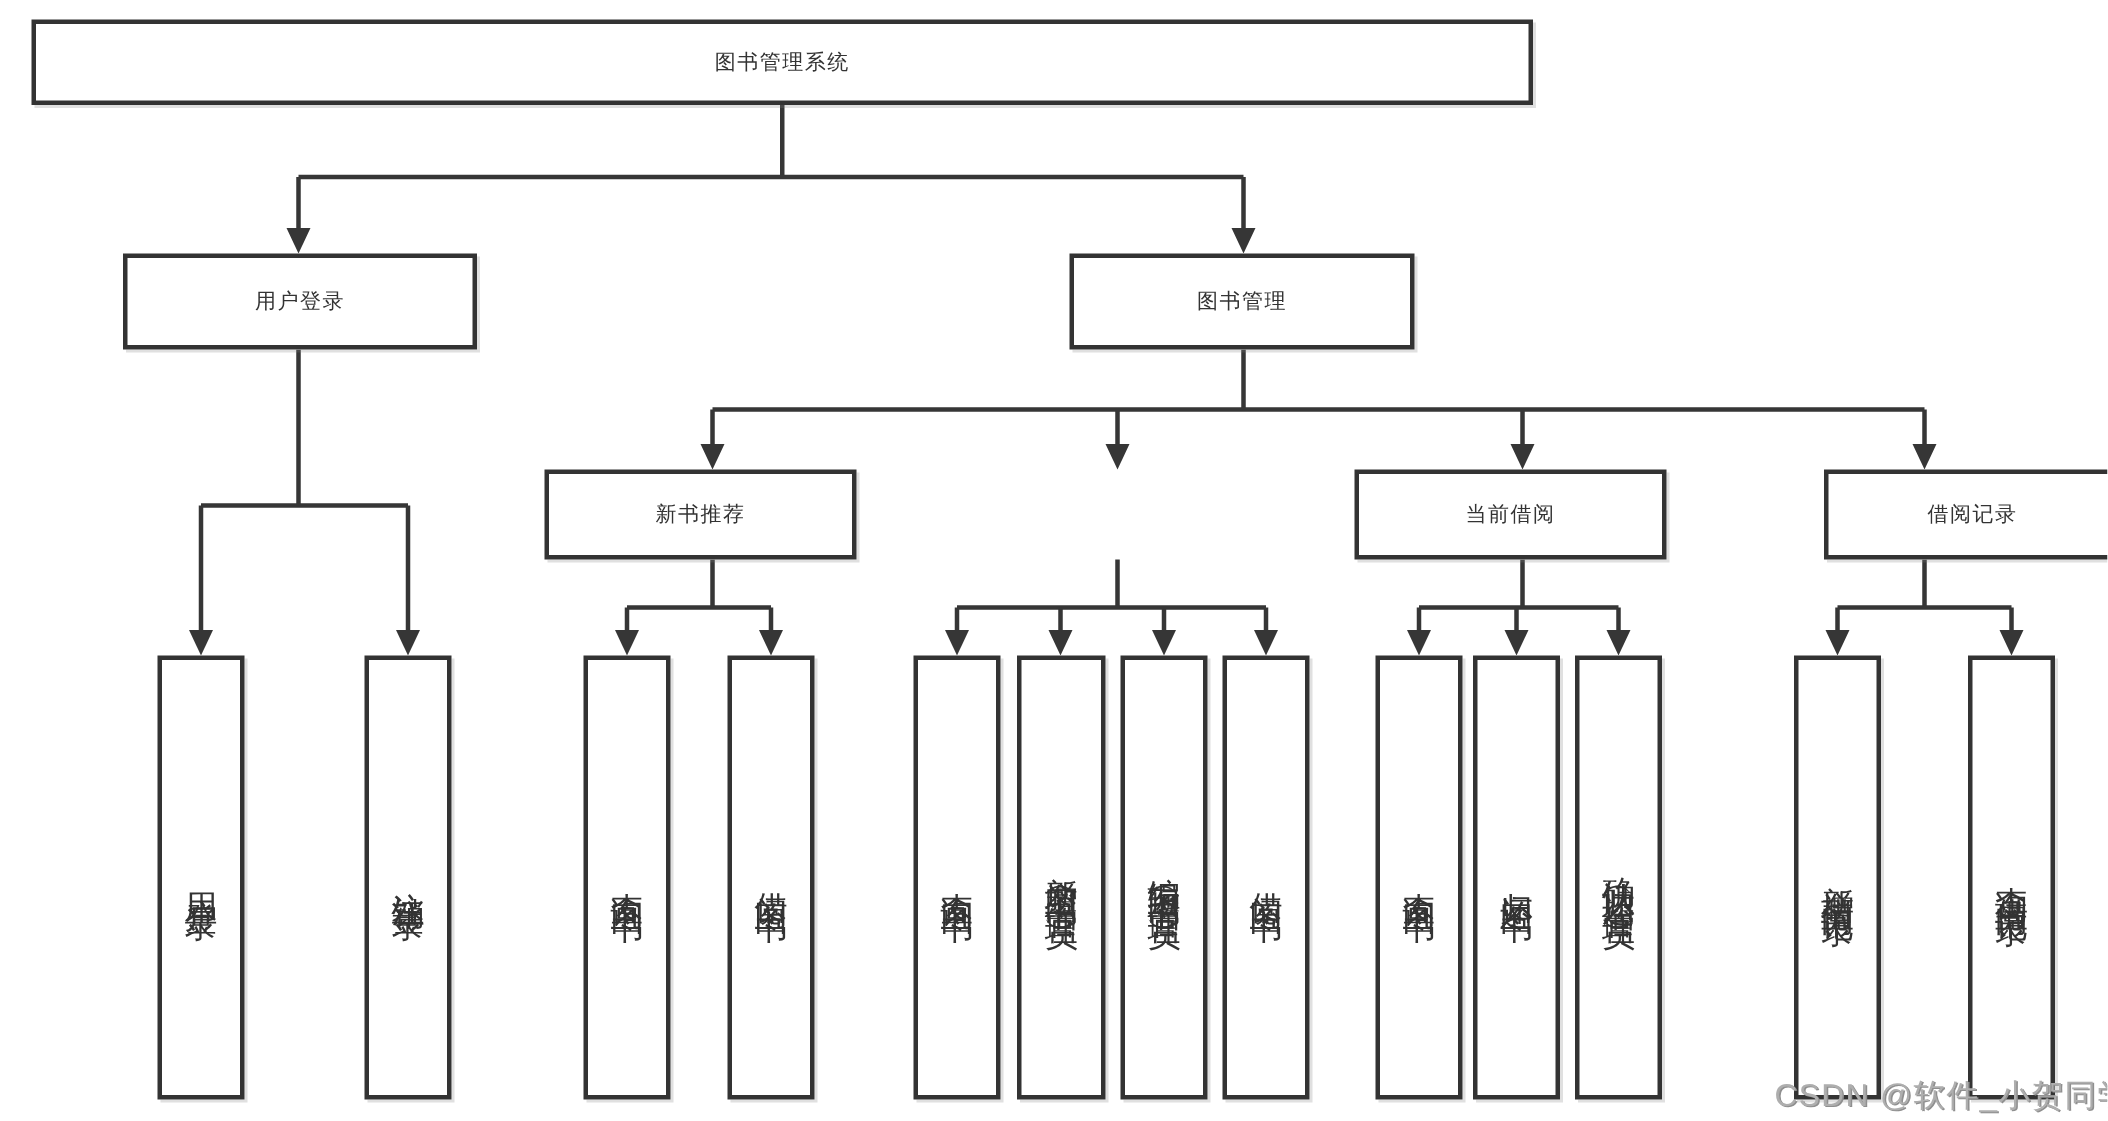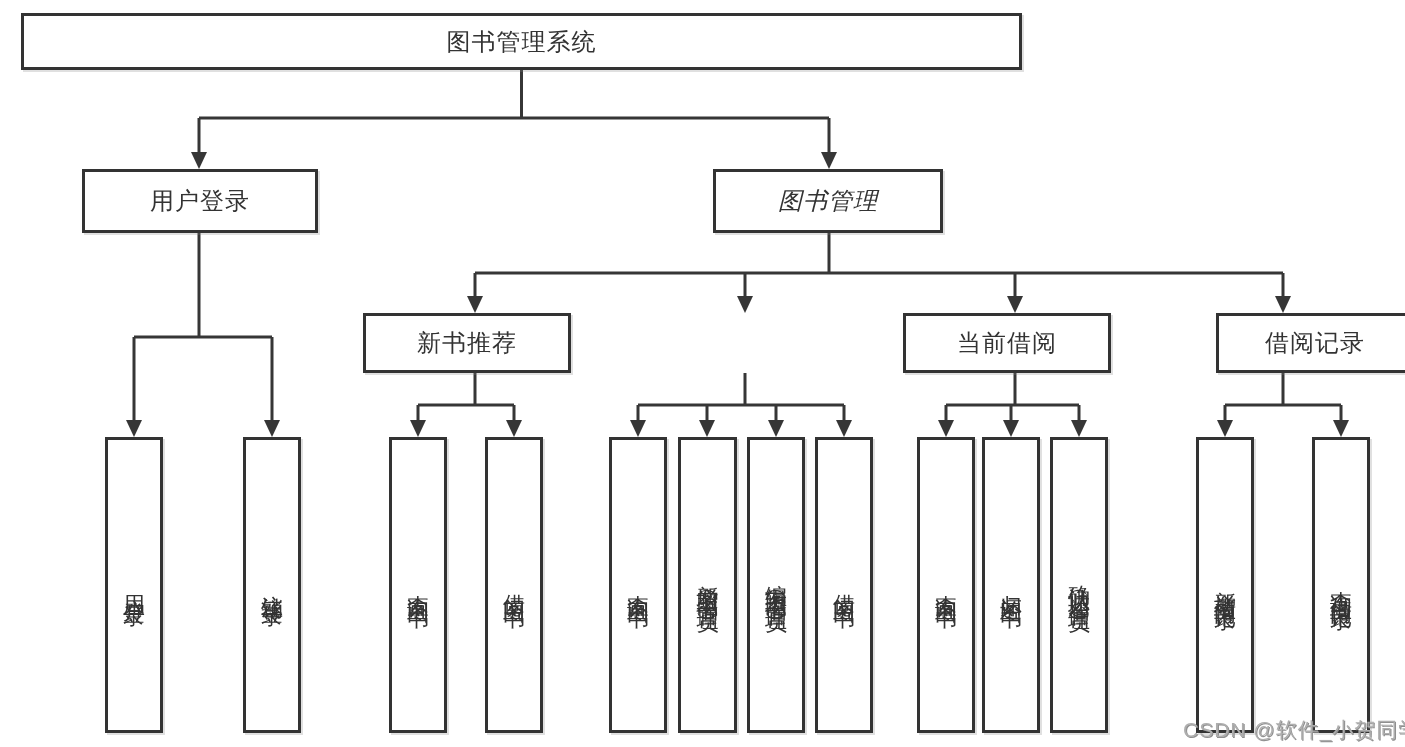--- a/index.html
+++ b/index.html
@@ -30,21 +30,21 @@
     position: absolute;
     box-sizing: border-box;
     background: #ffffff;
     border: 3px solid #333333;
     display: flex;
     align-items: center;
     justify-content: center;
     box-shadow: 2px 2px 0 rgba(130,130,130,0.25);
   }
   .hbox {
-    font-size: 24px;
+    font-size: 14px;
     letter-spacing: 1px;
     white-space: nowrap;
   }
   .vbox span.vtext {
     writing-mode: vertical-rl;
     text-orientation: mixed;
     font-size: 22px;
     letter-spacing: 4px;
     line-height: 1;
     white-space: nowrap;
@@ -104,21 +104,21 @@
     <g>
       <path d="M1283,373 V405 M1225,405 H1341 M1225,405 V421 M1341,405 V421"></path>
       <polygon points="1217,420 1233,420 1225,437"></polygon>
       <polygon points="1333,420 1349,420 1341,437"></polygon>
     </g>
   </svg>
 
   <div class="node hbox" style="left:21px; top:13px; width:1001px; height:57px;">图书管理系统</div>
 
   <div class="node hbox" style="left:82px; top:169px; width:236px; height:64px;">用户登录</div>
-  <div class="node hbox" style="left:713px; top:169px; width:230px; height:64px;font-style:italic;">图书管理</div>
+  <div class="node hbox" style="left:713px; top:169px; width:230px; height:64px;">图书管理</div>
 
   <div class="node hbox" style="left:363px; top:313px; width:208px; height:60px;">新书推荐</div>
   <div class="node hbox" style="left:903px; top:313px; width:208px; height:60px;">当前借阅</div>
   <div class="node hbox" style="left:1216px; top:313px; width:198px; height:60px;">借阅记录</div>
 
   <div class="node vbox" style="left:105px; top:437px; width:58px; height:296px;">
     <span class="vtext">用户登录</span>
   </div>
   <div class="node vbox" style="left:243px; top:437px; width:58px; height:296px;">
     <span class="vtext">注销登录</span>

